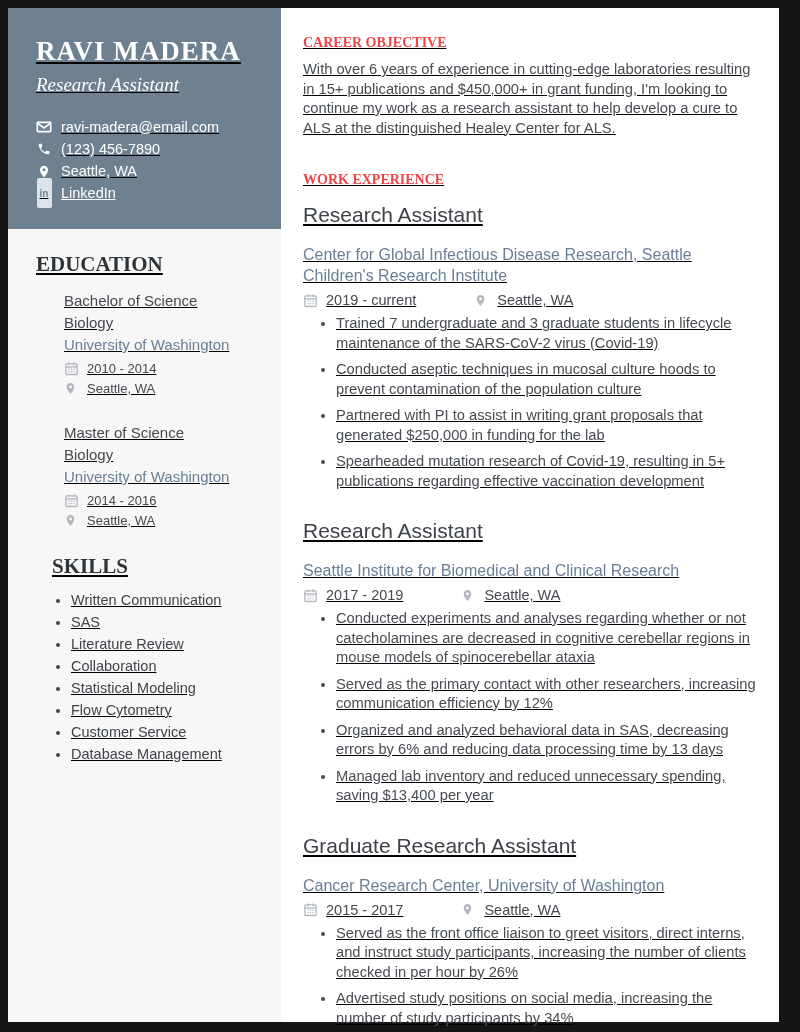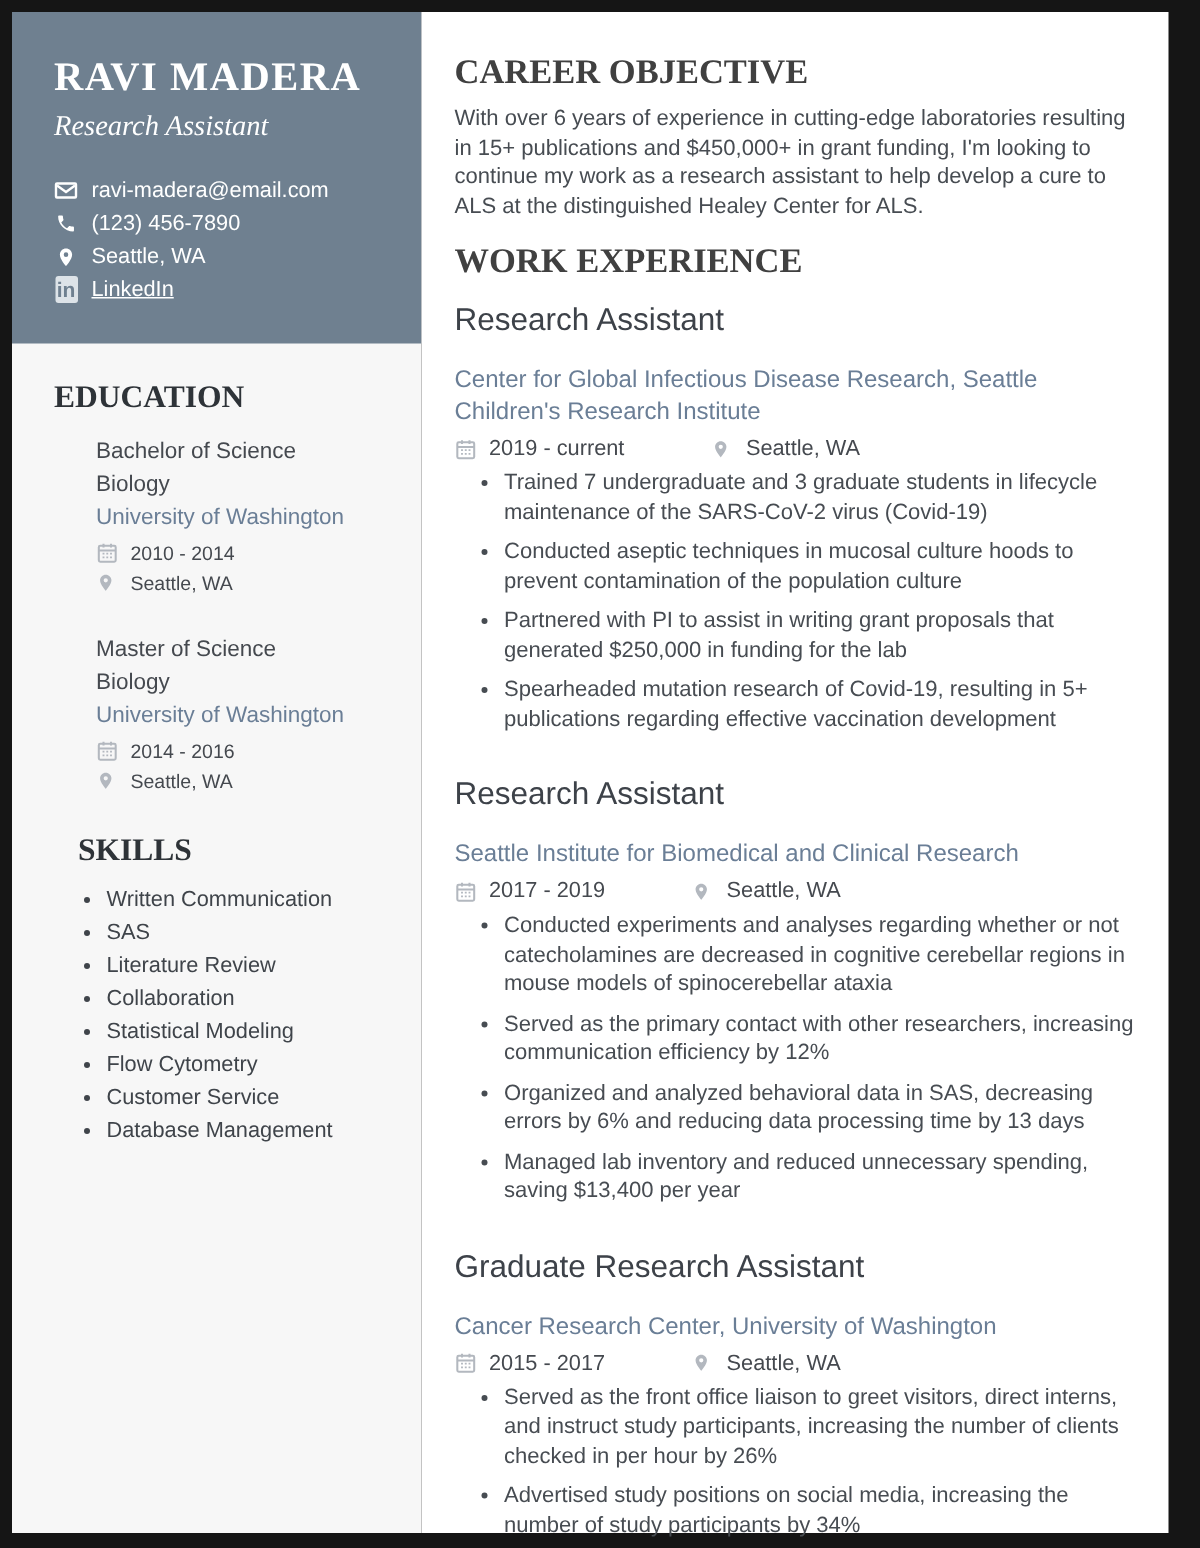--- a/index.html
+++ b/index.html
@@ -4,55 +4,56 @@
 <style>
   * { margin:0; padding:0; box-sizing:border-box; }
   html,body { width:800px; }
   body { font-family:"Liberation Sans", sans-serif; }
 
   .page {
     width:800px; height:1032px;
     background:#151515;
     padding:8px 21px 10px 8px;
     display:flex;
+    text-decoration:underline;
   }
 
   
   .sidebar { width:273px; flex-shrink:0; background:#f7f7f7; display:flex; flex-direction:column; }
 
   .side-header { background:#6f8090; color:#ffffff; padding:27px 18px 22px 28px; }
   .name { font-family:"Liberation Serif", serif; font-weight:700; font-size:27px; letter-spacing:1px; line-height:32px; }
   .subtitle { font-family:"Liberation Serif", serif; font-style:italic; font-size:19px; margin-top:7px; }
 
   .contact { margin-top:23px; }
   .contact-row { display:flex; align-items:center; margin-bottom:6px; font-size:14.5px; }
   .contact-row .cicon { width:16px; height:16px; margin-right:9px; display:inline-flex; align-items:center; justify-content:center; flex-shrink:0; }
-  .linkedin-badge { width:15px; height:18px; background:#dde3e8; color:#6f8090; border-radius:2px;
-    font-size:14px; font-weight:700; display:flex; align-items:center; justify-content:center; }
+  .linkedin-badge { width:15px; height:30px; background:#dde3e8; color:#6f8090; border-radius:2px;
+    font-size:10px; font-weight:700; display:flex; align-items:center; justify-content:center; }
   .link-underline { text-decoration:underline; cursor:pointer; }
 
   .side-body { padding:23px 18px 0 28px; color:#45494f; }
   .side-h2 { font-family:"Liberation Serif", serif; font-weight:700; font-size:21px; color:#2e3338; margin-bottom:13px; }
 
   .edu-item { margin-bottom:26px;margin-left:28px; }
   .edu-line { font-size:15px; line-height:22px; color:#45494f; }
   .edu-school { font-size:15px; line-height:22px; color:#6a7e96; }
   .meta-row { display:flex; align-items:flex-end; margin-top:5px; font-size:13px; color:#45494f; }
   .meta-row .micon { width:15px; height:15px; margin-right:8px; display:inline-flex; flex-shrink:0; }
 
   .skills-block { margin-top:26px;margin-left:16px; }
   .skills-list { list-style:disc; padding-left:19px; color:#3f444a; }
   .skills-list li { font-size:14.5px; margin-bottom:6px; }
 
   
   .main { flex:1; background:#ffffff; padding:27px 21px 0 22px; color:#474c52; }
-  .main-h2 { font-family:"Liberation Serif", serif; font-weight:700; font-size:23px; color:#404040; margin-bottom:9px; }
+  .main-h2 { font-family:"Liberation Serif", serif; font-weight:700; font-size:14px; color:#ef4444; margin-bottom:9px; }
   .objective-text { font-size:14.7px; line-height:19.5px; color:#474c52; }
 
-  .work-heading { margin-top:13px; margin-bottom:6px; }
+  .work-heading { margin-top:34px; margin-bottom:6px; }
 
   .job { margin-top:14px; }
   .job + .job { margin-top:27px; }
   .job-title { font-size:21px; font-weight:400; color:#3d4249; line-height:26px; }
   .job-company { font-size:16px; color:#6a7e96; line-height:21px; margin-top:16px; }
   .job-meta { display:flex; align-items:center; margin-top:6px; font-size:14.5px; color:#45494f; }
   .job-meta .micon { width:15px; height:15px; margin-right:8px; display:inline-flex; flex-shrink:0; }
   .job-meta .loc { margin-left:58px; display:flex; align-items:center; }
   .job-bullets { margin-top:6px; padding-left:33px; list-style:disc; }
   .job-bullets li { font-size:14.7px; line-height:19.5px; margin-bottom:7px; color:#474c52; }

